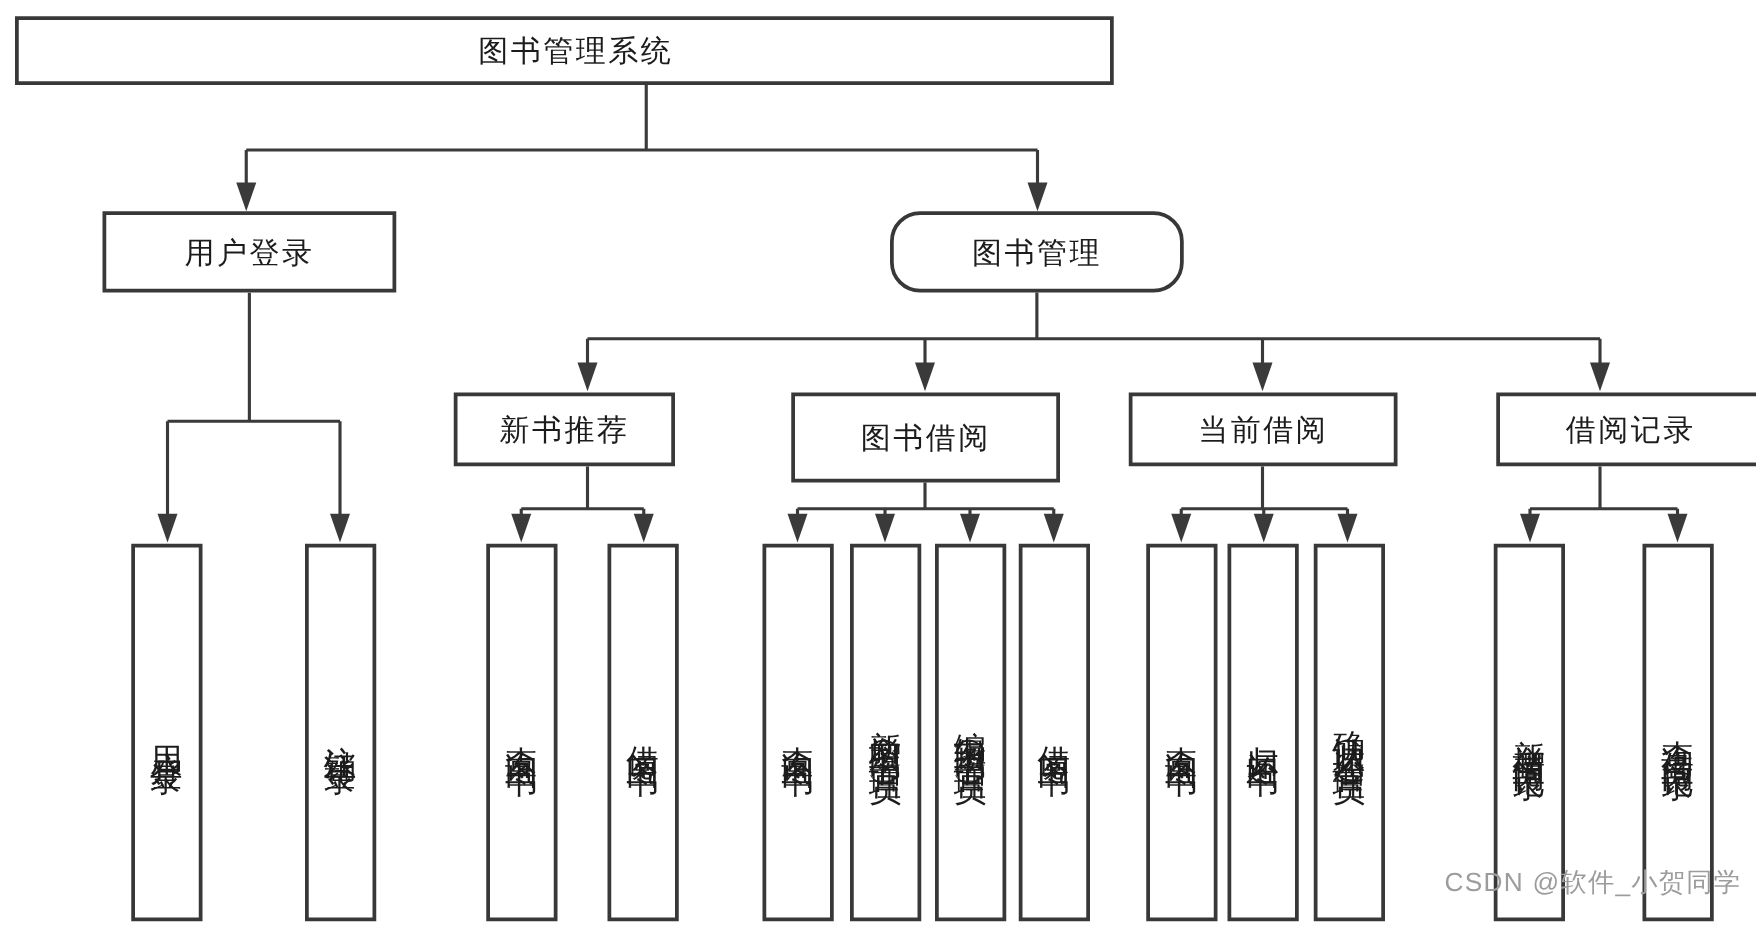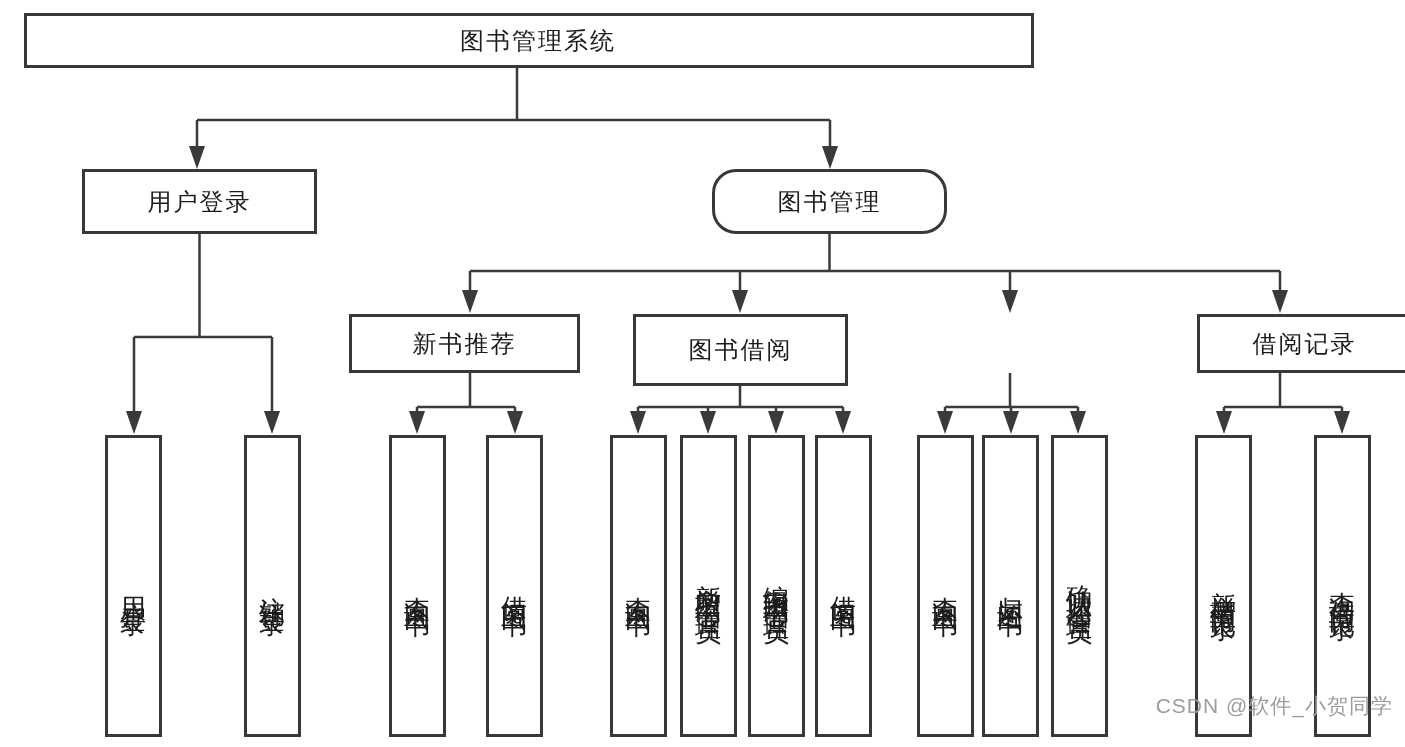--- a/index.html
+++ b/index.html
@@ -37,26 +37,26 @@
   }
   .leaf {
     writing-mode: vertical-rl;
     text-orientation: mixed;
     font-size: 26px;
     letter-spacing: 5px;
     white-space: normal;
     line-height: 1;
   }
   
-  .n-root   { left: 24px;   top: 13px;  width: 1010px; height: 55px; padding-left: 18px; }
+  .n-root   { left: 12px;   top: 13px;  width: 879px; height: 55px; padding-left: 18px; }
   
   .n-login  { left: 82px;   top: 169px; width: 235px;  height: 65px; }
   .n-mgmt   { left: 712px;  top: 169px; width: 235px;  height: 65px; border-radius: 24px; }
   
-  .n-rec    { left: 349px;  top: 314px; width: 231px;  height: 59px; }
+  .n-rec    { left: 363px;  top: 314px; width: 177px;  height: 59px; }
   .n-borrow { left: 633px;  top: 314px; width: 215px;  height: 72px; }
   .n-cur    { left: 903px;  top: 314px; width: 215px;  height: 59px; }
   .n-record { left: 1173px; top: 314px; width: 215px;  height: 59px; margin-left: 24px; }
   
   .leaf     { top: 435px; width: 57px; height: 302px; }
   .l-1  { left: 105px; }
   .l-2  { left: 244px; }
   .l-3  { left: 389px; }
   .l-4  { left: 486px; }
   .l-5  { left: 610px; }
@@ -115,20 +115,21 @@
     </g>
   </svg>
 
   <div class="node n-root">图书管理系统</div>
 
   <div class="node n-login">用户登录</div>
   <div class="node n-mgmt">图书管理</div>
 
   <div class="node n-rec">新书推荐</div>
   <div class="node n-borrow">图书借阅</div>
+  <div class="node n-cur">当前借阅</div>
   <div class="node n-record">借阅记录</div>
 
   <div class="node leaf l-1">用户登录</div>
   <div class="node leaf l-2">注销登录</div>
 
   <div class="node leaf l-3">查询图书</div>
   <div class="node leaf l-4">借阅图书</div>
 
   <div class="node leaf l-5">查询图书</div>
   <div class="node leaf l-6">新增图书（管理员）</div>

